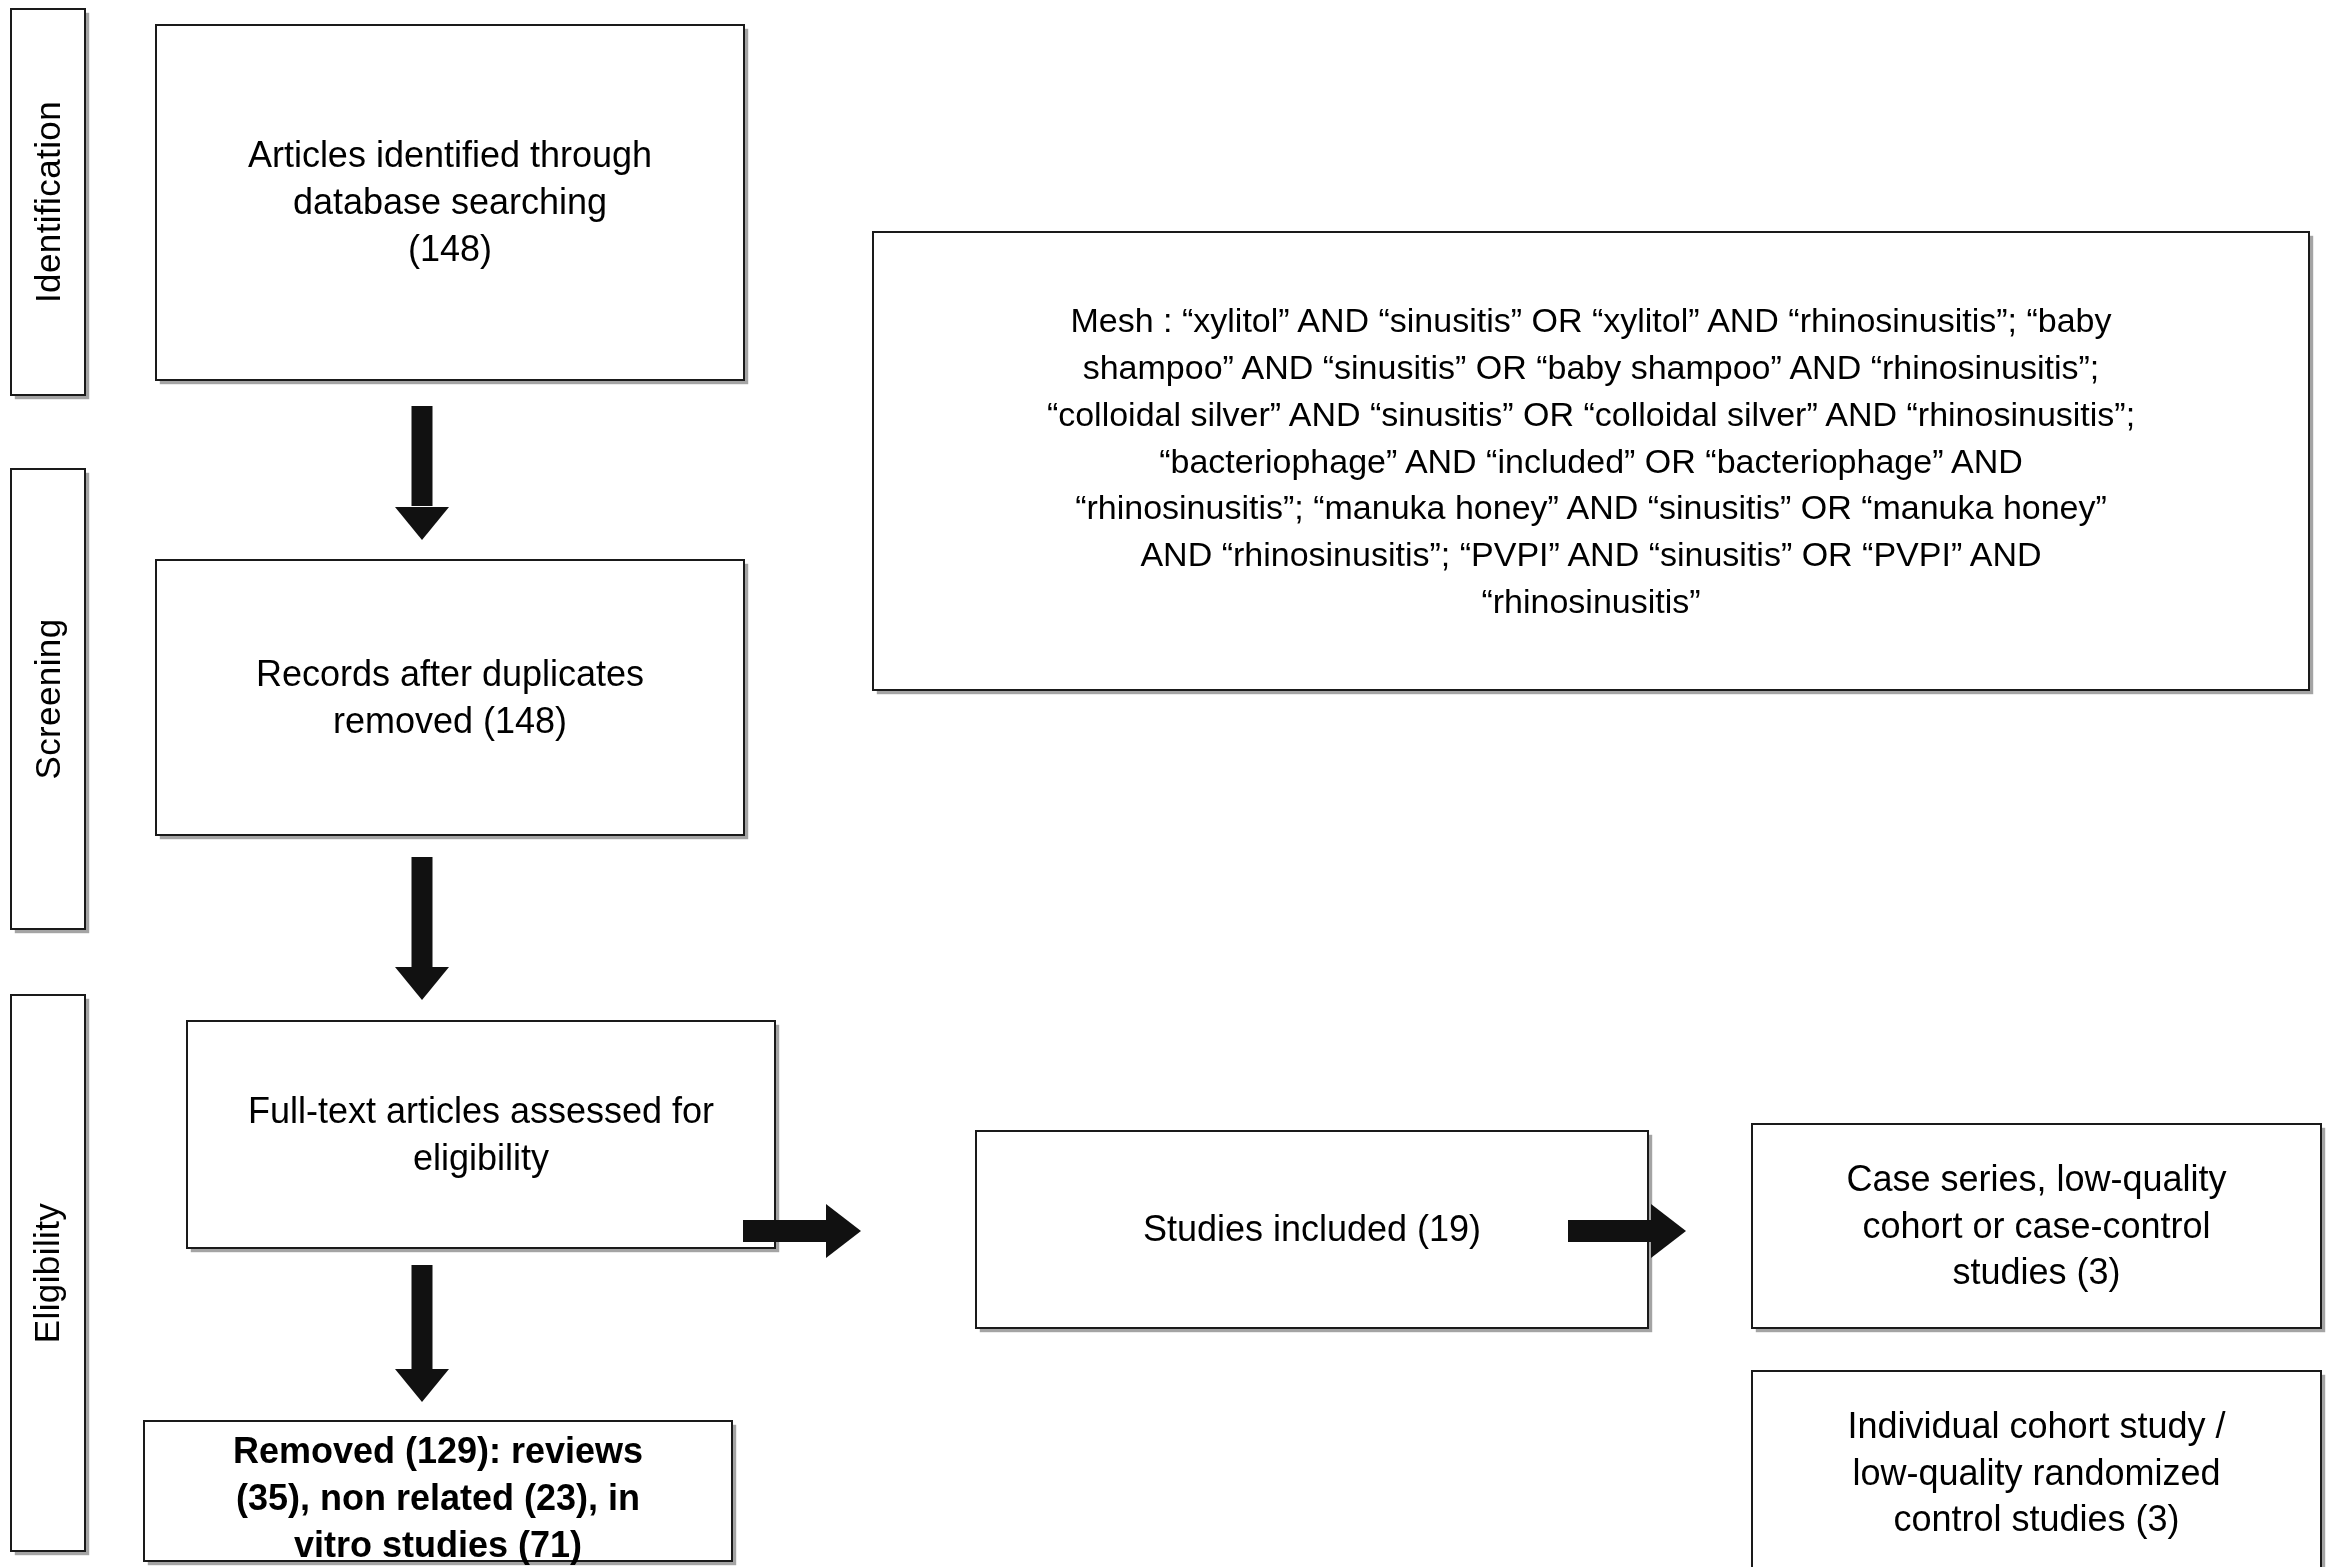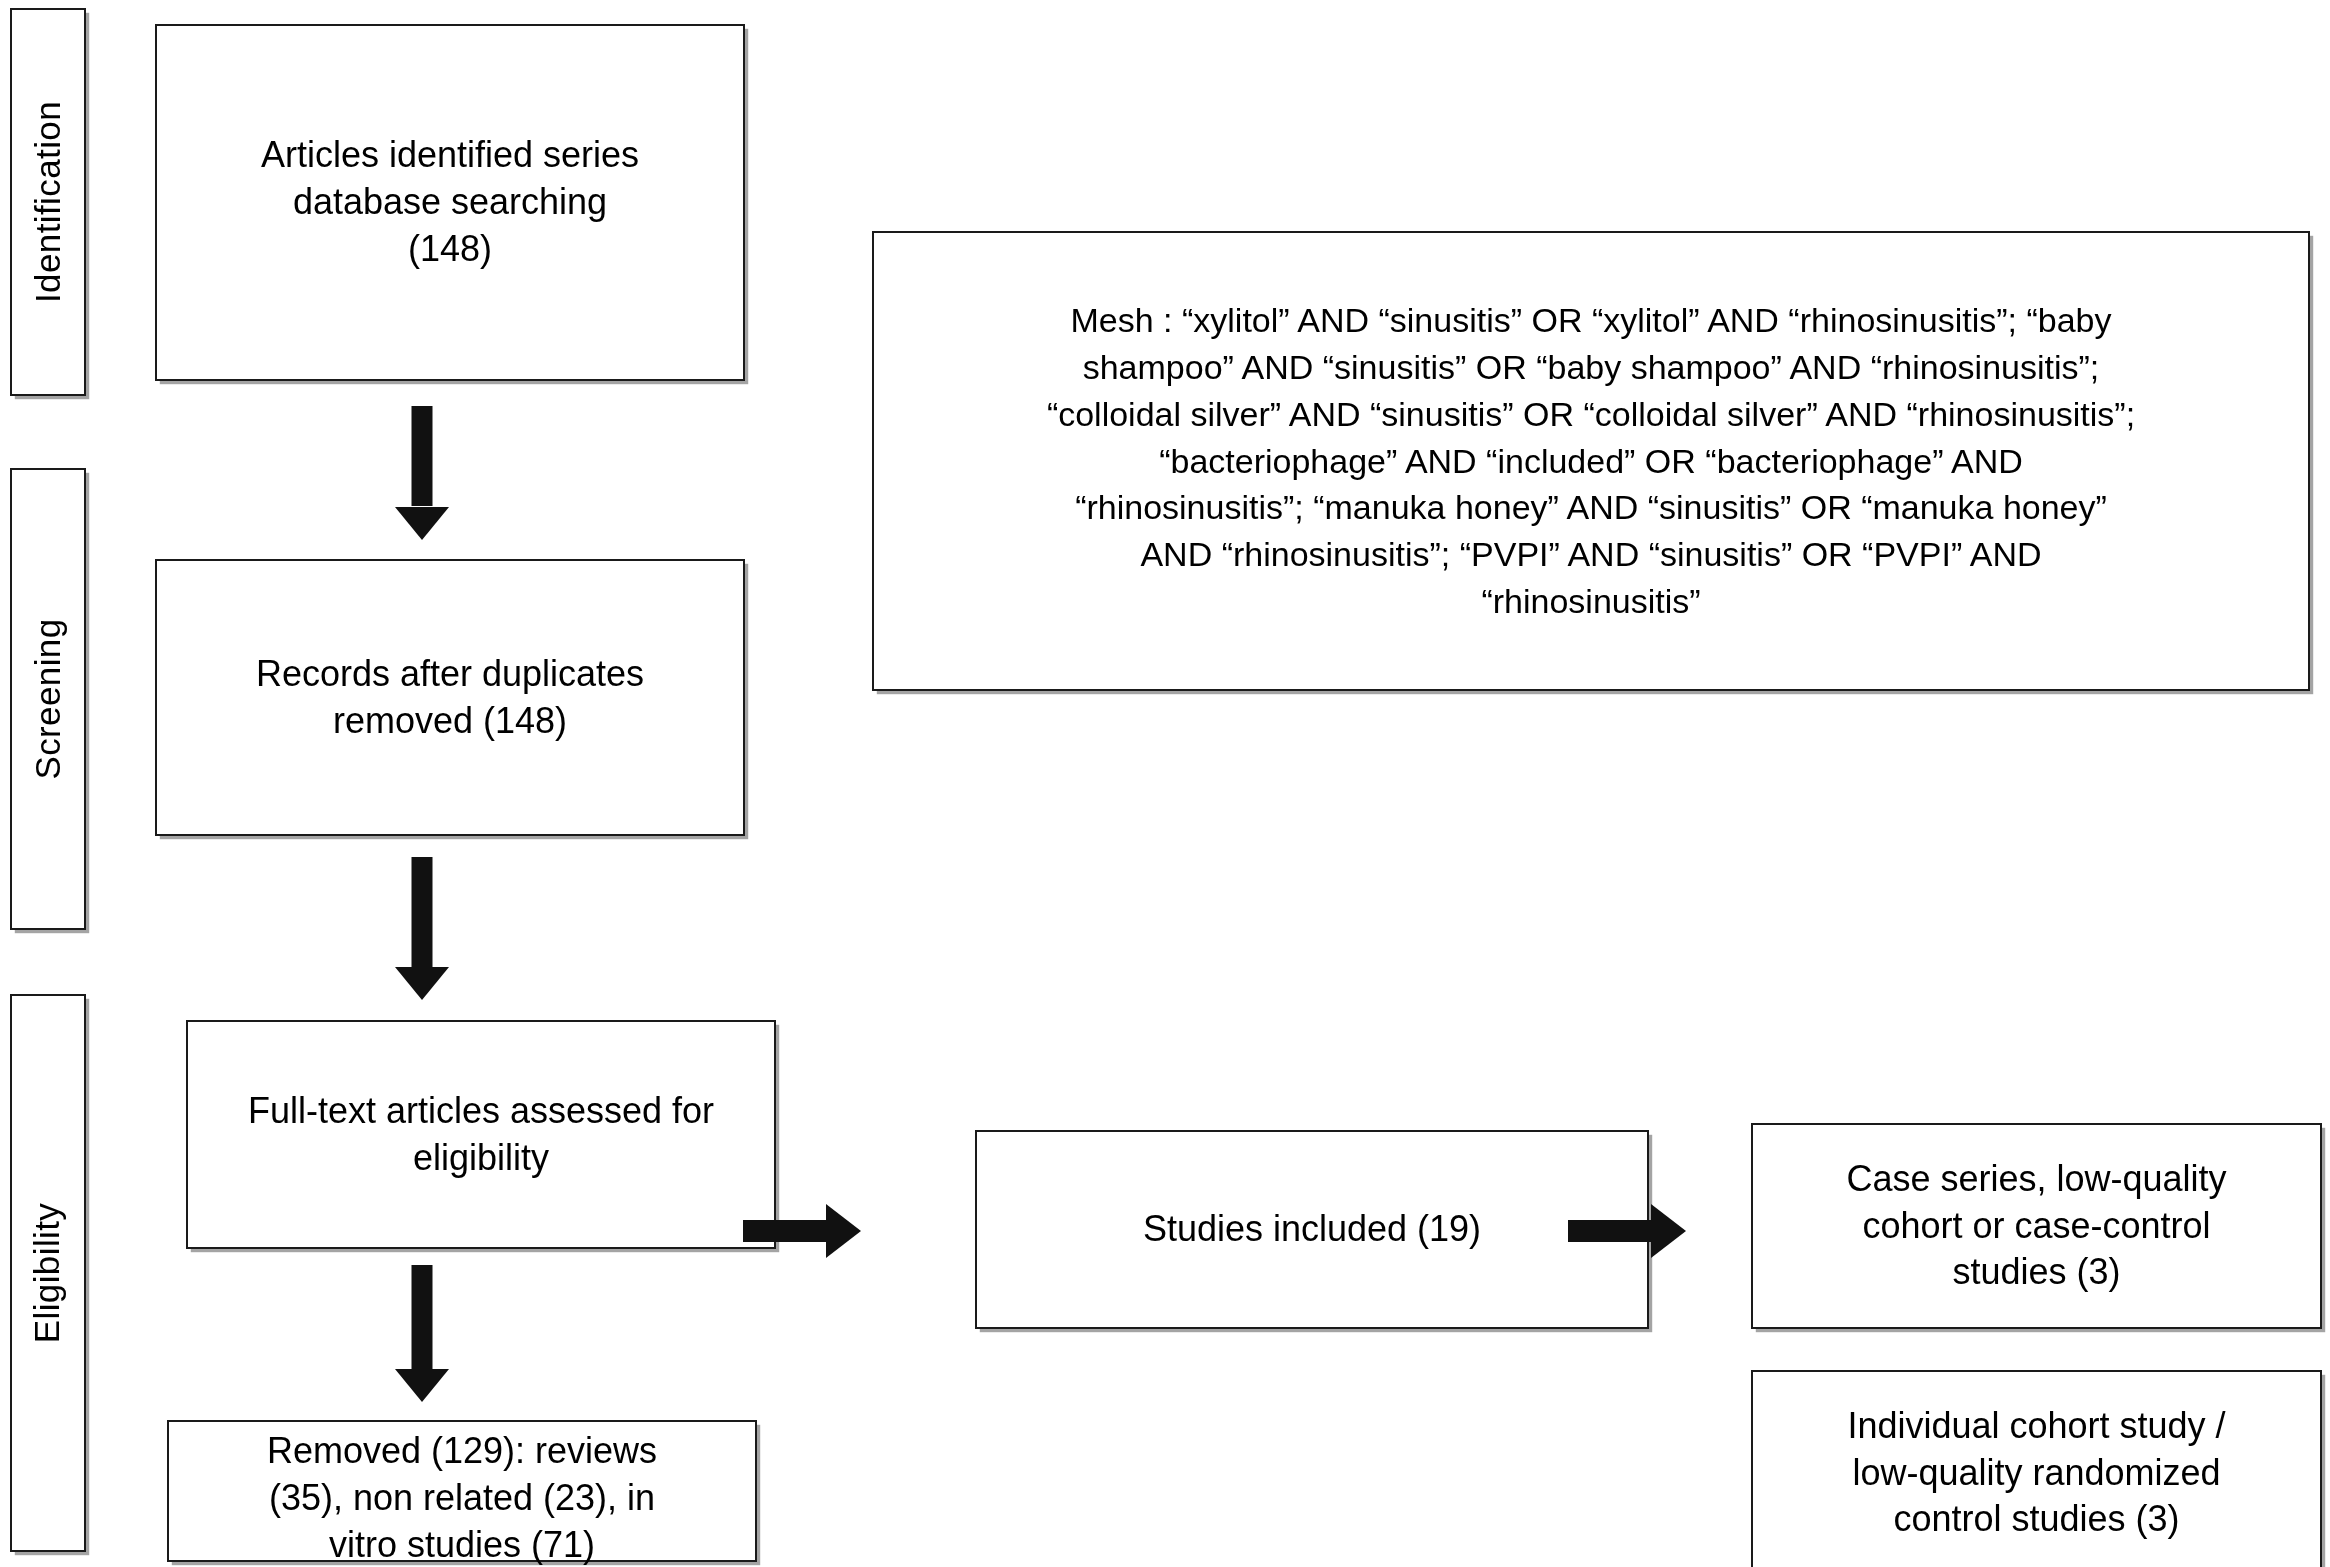--- a/index.html
+++ b/index.html
@@ -118,21 +118,21 @@
   <div class="stage-box" style="left:9.6px; top:468px; width:76px; height:462px;">
     <span>Screening</span>
   </div>
 
   <div class="stage-box" style="left:9.6px; top:994px; width:76px; height:558px;">
     <span>Eligibility</span>
   </div>
 
   <div class="box" style="left:155px; top:24px; width:590px; height:357px;">
     <div>
-      <div>Articles identified series</div>
+      <div>Articles identified through</div>
       <div>database searching</div>
       <div>(148)</div>
     </div>
   </div>
 
   <div class="arrow-down" style="left:392px; top:406px; width:59px; height:134px;">
     <div class="shaft" style="height:100px;"></div>
     <div class="head"></div>
   </div>
 
@@ -153,21 +153,21 @@
       <div>Full-text articles assessed for</div>
       <div>eligibility</div>
     </div>
   </div>
 
   <div class="arrow-down" style="left:392px; top:1265px; width:59px; height:137px;">
     <div class="shaft" style="height:104px;"></div>
     <div class="head"></div>
   </div>
 
-  <div class="box" style="left:167px; top:1420px; width:590px; height:142px; align-items:flex-start; padding-top:6.4px;">
+  <div class="box" style="left:143px; top:1420px; width:590px; height:142px; align-items:flex-start; padding-top:6.4px;font-weight:bold;">
     <div>
       <div>Removed (129): reviews</div>
       <div>(35), non related (23), in</div>
       <div>vitro studies  (71)</div>
     </div>
   </div>
 
   <div class="box mesh-text" style="left:872px; top:231px; width:1438px; height:460px; padding:14.3px 21px;">
     <div>
       <div>Mesh : “xylitol” AND “sinusitis” OR “xylitol” AND “rhinosinusitis”; “baby</div>

